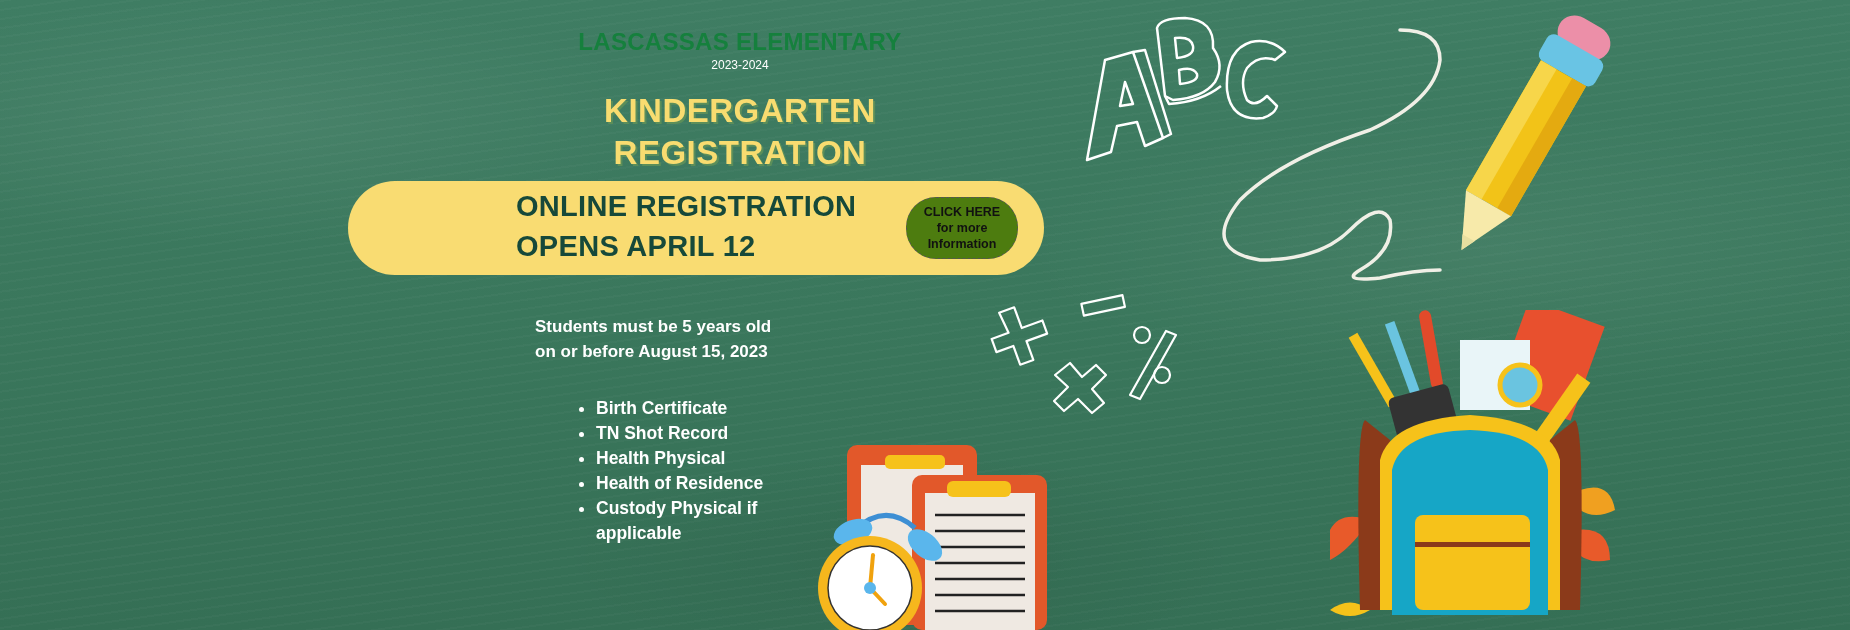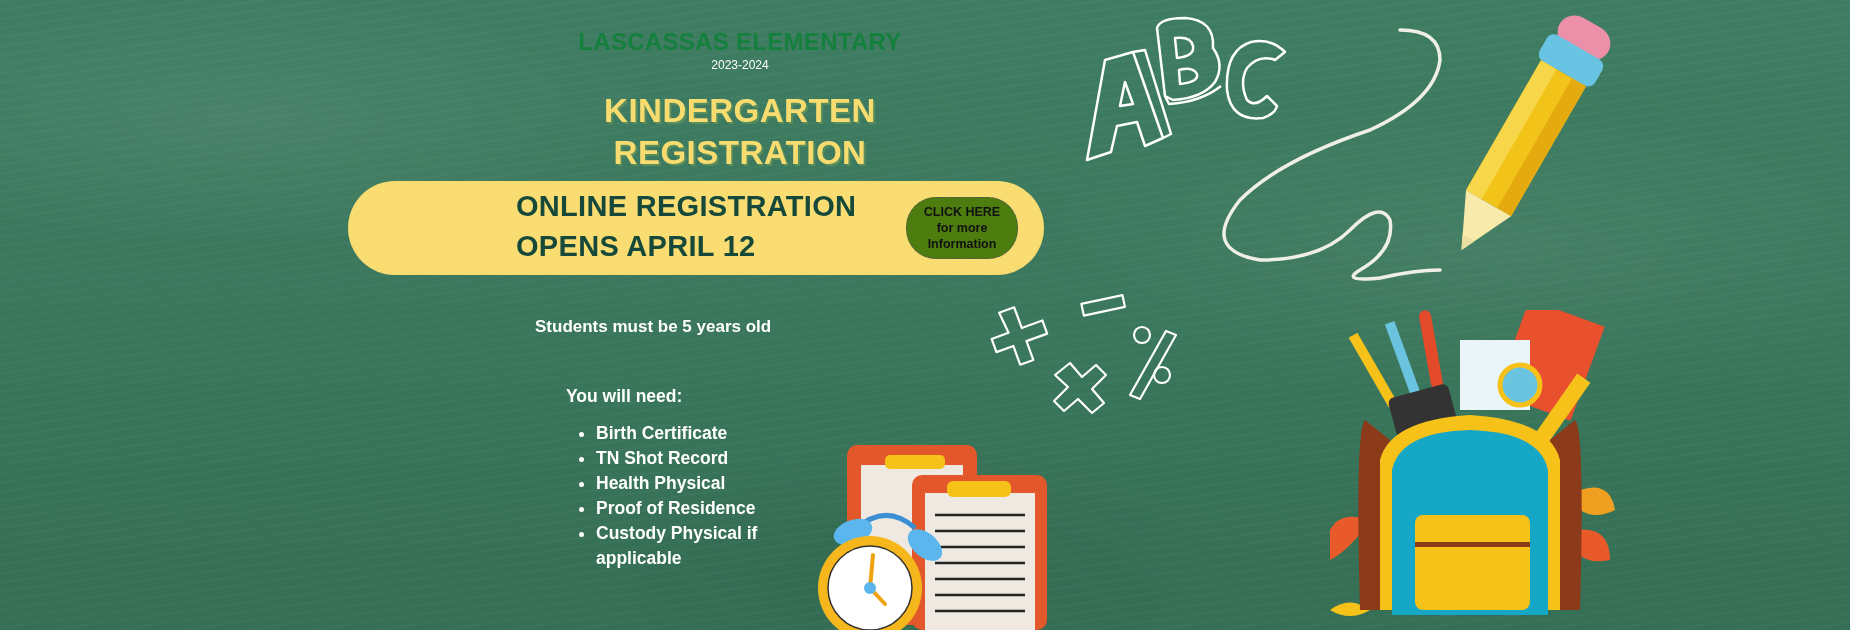--- a/index.html
+++ b/index.html
@@ -42,29 +42,29 @@
 <div class="pill-text l1">ONLINE REGISTRATION</div>
 <div class="pill-text l2">OPENS APRIL 12</div>
 <div class="cta">
   <span>CLICK HERE</span>
   <span>for more</span>
   <span>Information</span>
 </div>
 
 <div class="age">
   <div>Students must be 5 years old</div>
+  <div>on or before August 15, 2023</div>
 </div>
 
 <div class="need">
-  <div>You will need:</div>
   <ul>
     <li>Birth Certificate</li>
     <li>TN Shot Record</li>
     <li>Health Physical</li>
-    <li>Proof of Residence</li>
+    <li>Health of Residence</li>
     <li style="width:190px;">Custody Physical if applicable</li>
   </ul>
 </div>
 
 <svg class="art" style="left:1075px;top:10px;" width="220" height="160" viewBox="0 0 220 160">
   <g fill="none" stroke="#fff" stroke-width="2.5" stroke-linejoin="round">
     <path d="M12 150 L30 50 L58 42 L88 128 L70 136 L62 112 L42 116 L36 142 Z M45 96 L58 94 L50 72 Z"></path>
     <path d="M88 128 L96 124 L70 40 L58 42"></path>
     <path d="M82 18 Q85 8 110 8 Q140 10 138 38 Q150 55 140 72 Q128 88 98 90 L90 86 Z M100 28 L102 48 Q120 46 118 36 Q116 26 100 28 Z M104 60 L105 74 Q124 72 122 64 Q118 56 104 60 Z"></path>
     <path d="M90 86 L94 94 Q126 92 146 76"></path>

